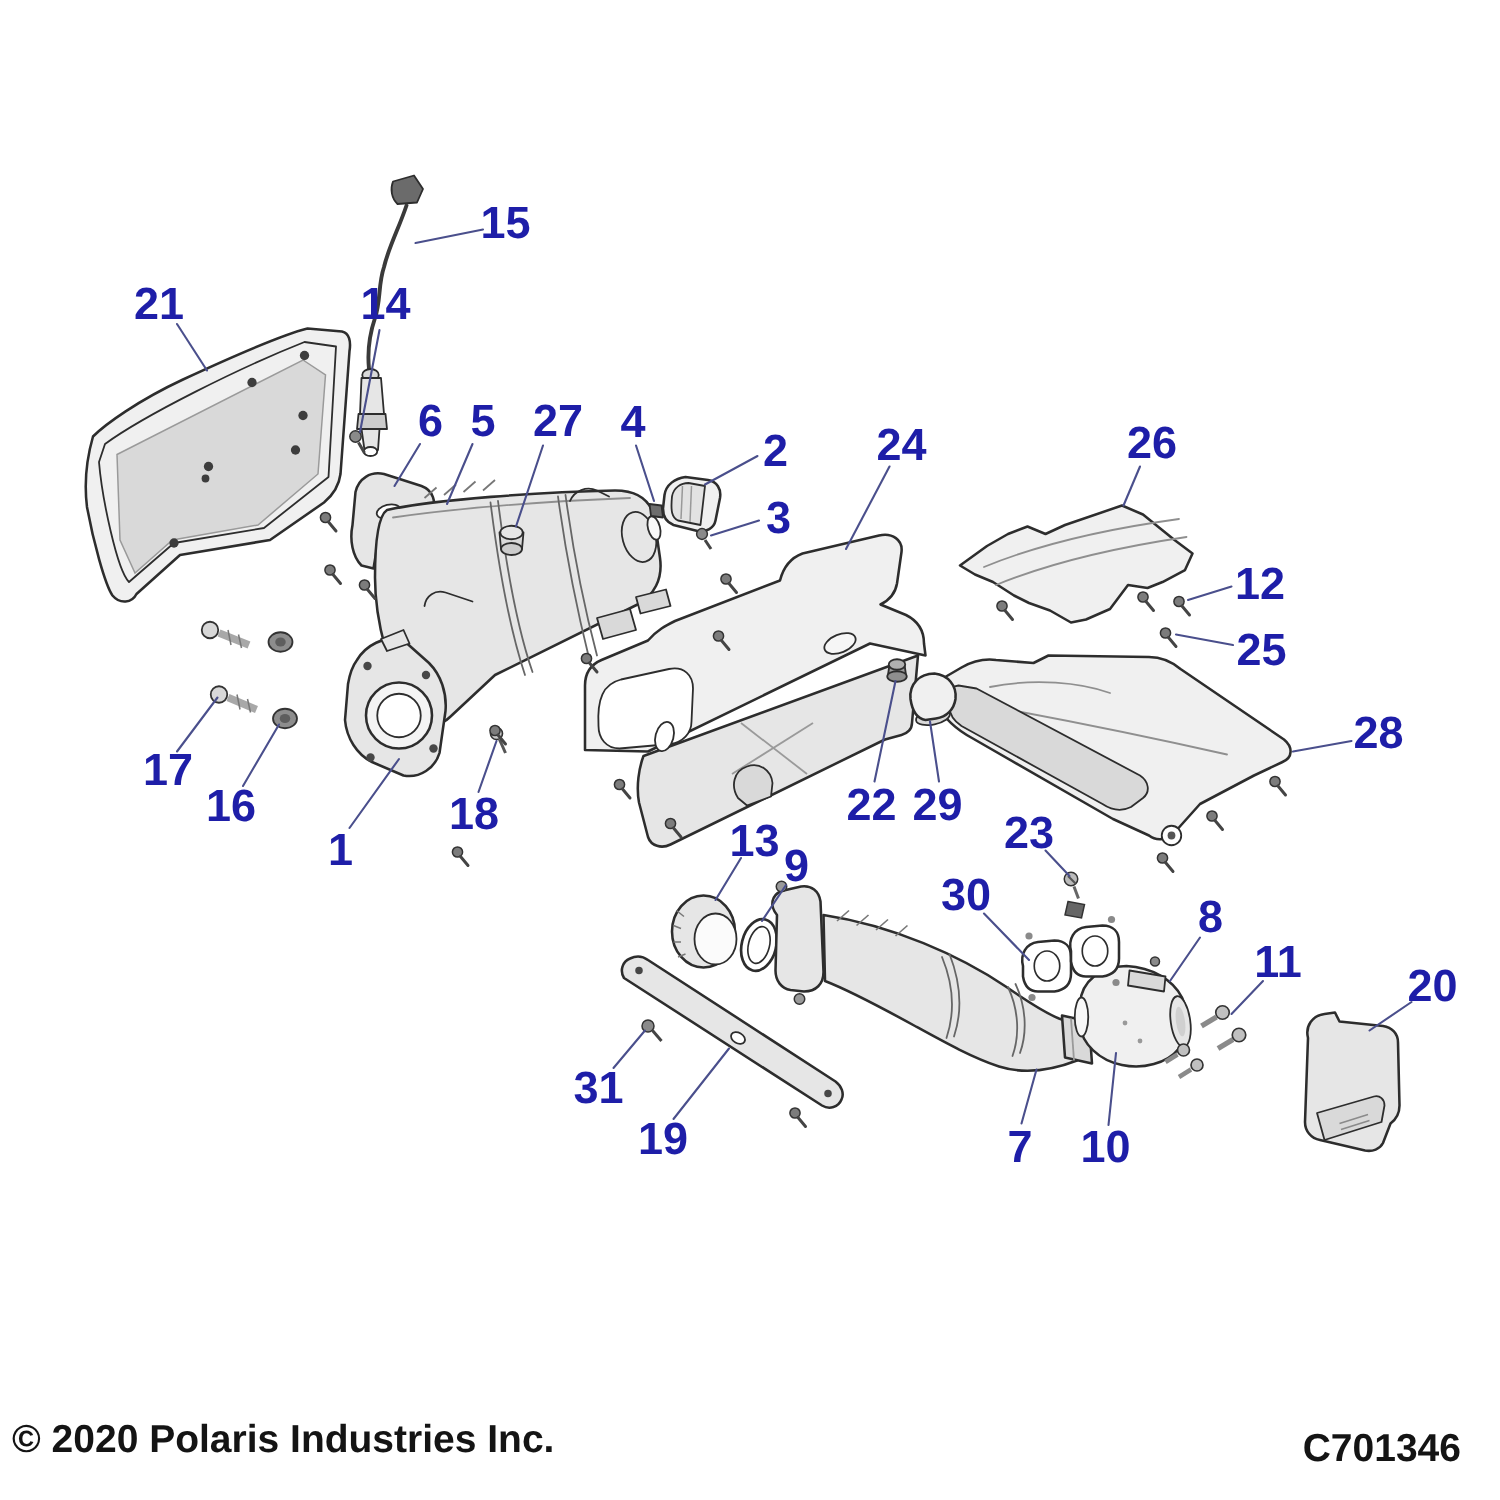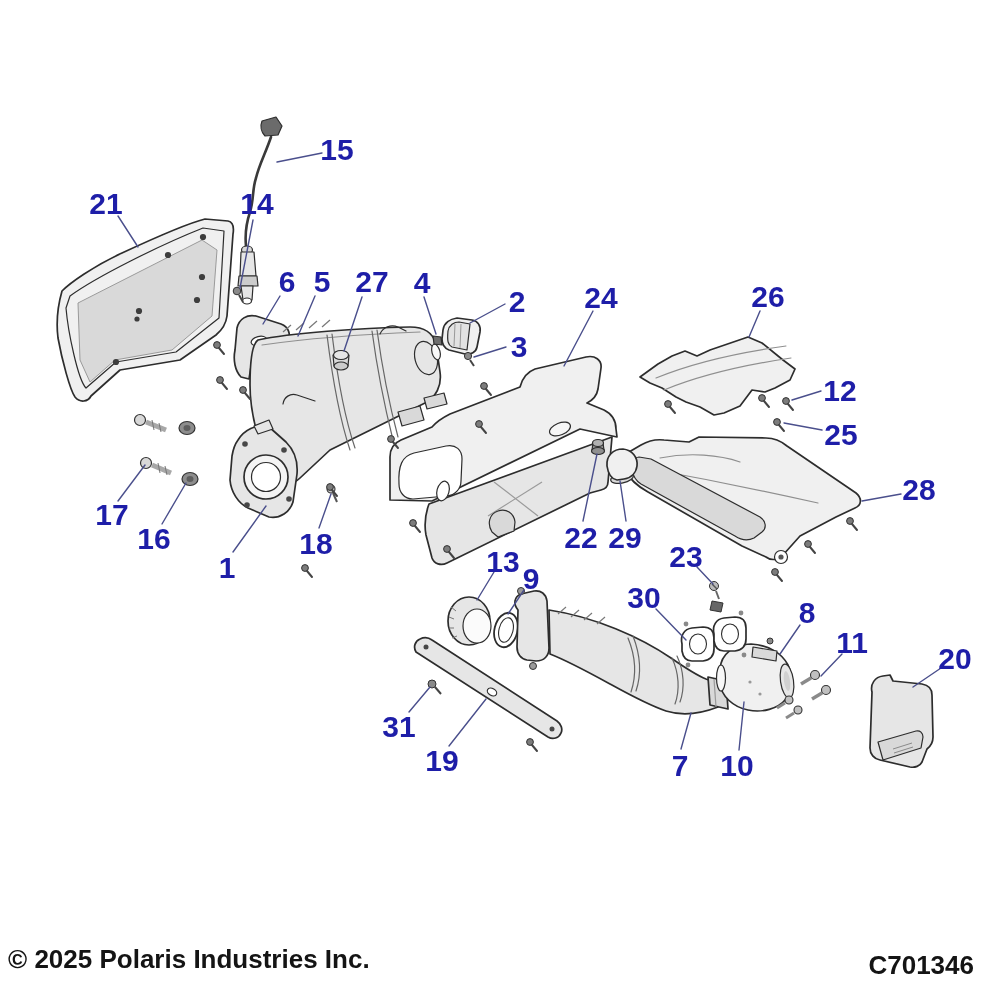--- a/index.html
+++ b/index.html
@@ -396,15 +396,15 @@
         <text x="399" y="726" class="callout" text-anchor="middle" dominant-baseline="central">31</text>
         <line x1="449" y1="746" x2="486" y2="699" class="leader"></line>
         <text x="442" y="760" class="callout" text-anchor="middle" dominant-baseline="central">19</text>
         <line x1="681" y1="749" x2="691" y2="713" class="leader"></line>
         <text x="680" y="765" class="callout" text-anchor="middle" dominant-baseline="central">7</text>
         <line x1="739" y1="750" x2="744" y2="702" class="leader"></line>
         <text x="737" y="765" class="callout" text-anchor="middle" dominant-baseline="central">10</text>
       </g>
 </svg>
 
-  <div class="footer-text copyright">© 2025 Polaris Industries Inc.</div>
+  <div class="footer-text copyright">© 2020 Polaris Industries Inc.</div>
   <div class="footer-text diagram-code">C701346</div>
 </div>
 
 </body></html>

